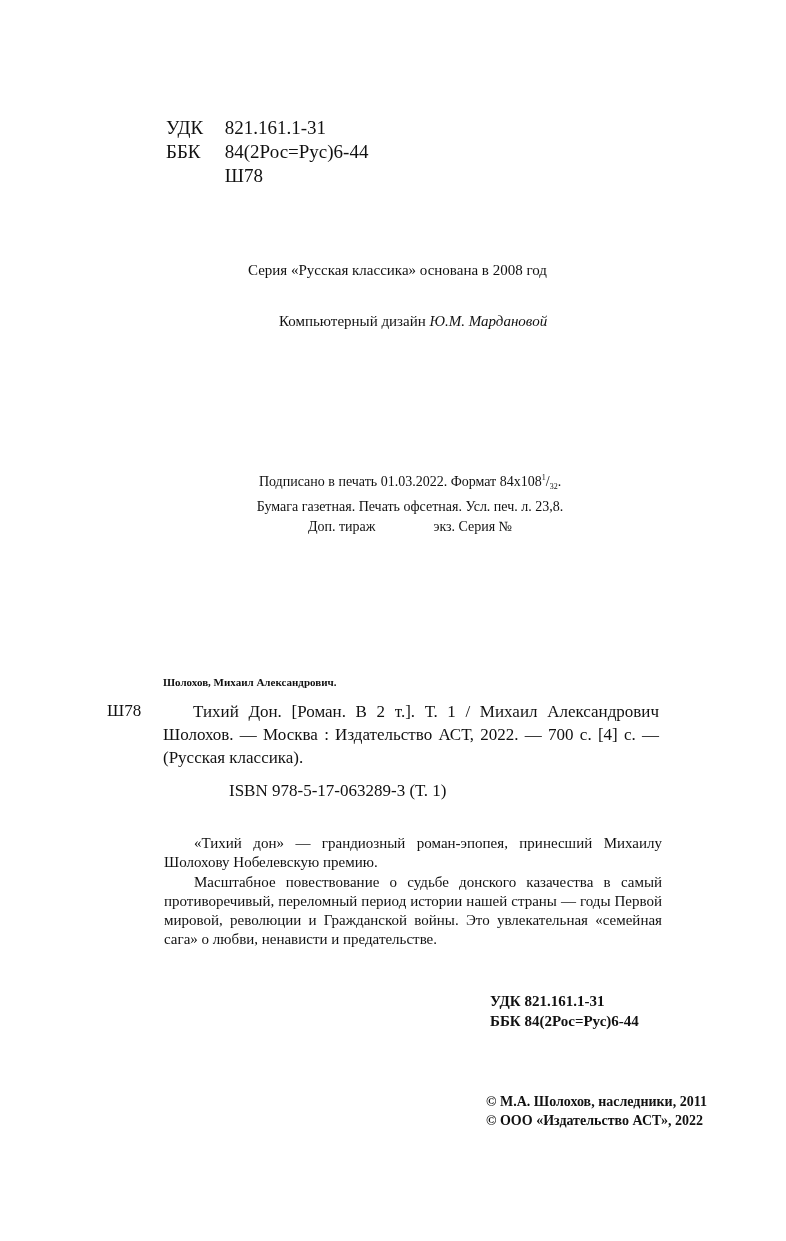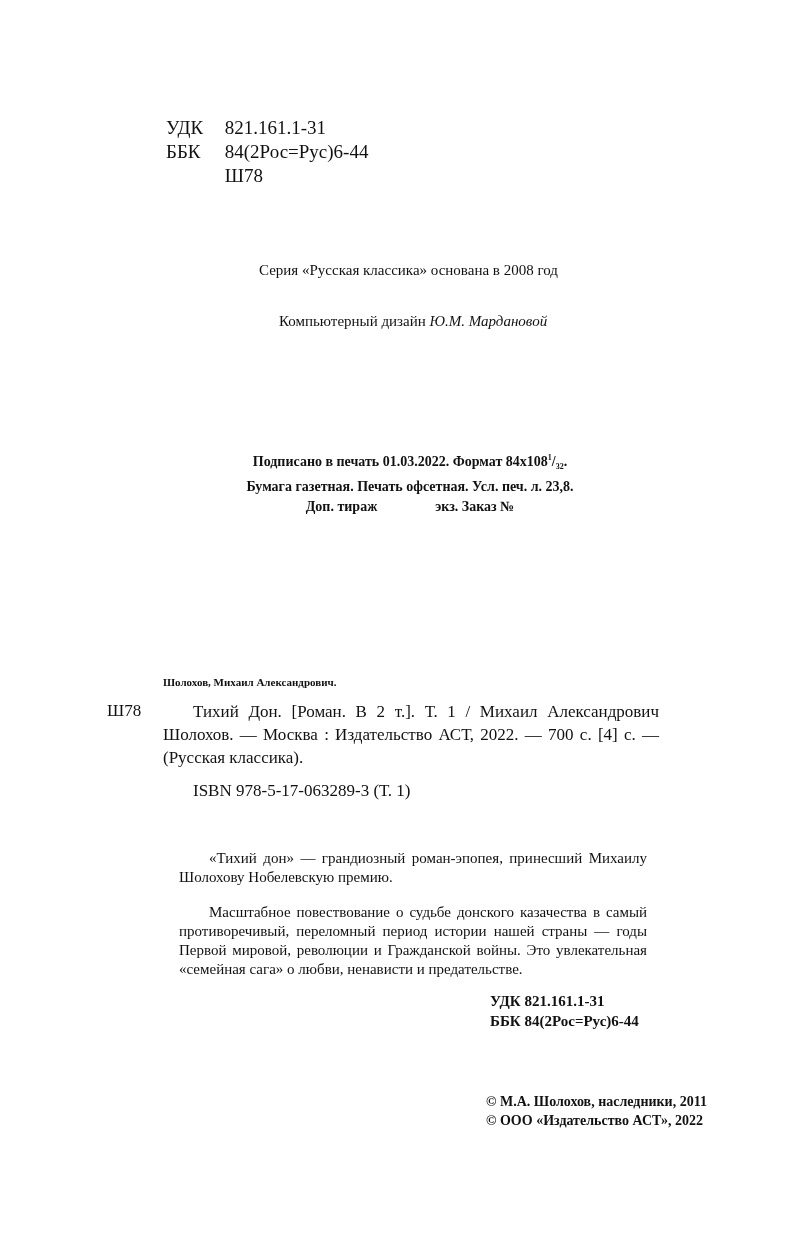--- a/index.html
+++ b/index.html
@@ -12,23 +12,23 @@
   .classif .lbl { display: inline-block; width: 54px; margin-left: 48px; }
   .series { font-size: 15px; }
   .design { font-size: 15px; }
   .design i { font-style: italic; }
   .imprint { font-size: 14px; line-height: 20px; text-align: center; }
   .imprint sup, .imprint sub { font-size: 8px; }
   .author { font-size: 11px; font-weight: bold; }
   .code-left { font-size: 17px; }
   .biblio { font-size: 17px; line-height: 23px; width: 496px; white-space: normal; text-align: justify; }
   .biblio .indent { text-indent: 30px; }
-  .isbn { font-size: 17px; line-height: 22px; }
+  .isbn { font-size: 17px; line-height: 22px; margin-left: 36px; }
   .annot { font-size: 15px; line-height: 19px; width: 500px; white-space: normal; text-align: justify; }
-  .annot p { margin: 16px; text-indent: 30px; }
+  .annot p { margin: 1px; text-indent: 30px; }
   .bold-codes { font-size: 15px; font-weight: bold; line-height: 20px; }
   .copyright { font-size: 14px; font-weight: bold; line-height: 19px; }
   .gap { display: inline-block; width: 58px; }
 </style>
 </head>
 <body>
 
 <div class="abs classif" style="left:118px; top:116px;">
   <div>
     <span class="lbl">УДК</span>
@@ -37,34 +37,34 @@
   <div>
     <span class="lbl">ББК</span>
     <span>84(2Рос=Рус)6-44</span>
   </div>
   <div>
     <span class="lbl"></span>
     <span>Ш78</span>
   </div>
 </div>
 
-<div class="abs series" style="left:259px; top:262px;">Серия «Русская классика» основана в 2008 год</div>
+<div class="abs series" style="left:248px; top:262px;">Серия «Русская классика» основана в 2008 год</div>
 
 <div class="abs design" style="left:279px; top:313px;">
   <span>Компьютерный дизайн</span>
   <i>Ю.М. Мардановой</i>
 </div>
 
-<div class="abs imprint" style="left:200px; top:448px; width:420px;font-weight:bold;">
+<div class="abs imprint" style="left:200px; top:468px; width:420px;">
   <div>
     <span>Подписано в печать 01.03.2022. Формат 84x108</span><sup>1</sup><span>/</span><sub>32</sub><span>.</span>
   </div>
   <div>Бумага газетная. Печать офсетная. Усл. печ. л. 23,8.</div>
   <div>
-    <span>Доп. тираж</span><span class="gap"></span><span>экз. Заказ №</span>
+    <span>Доп. тираж</span><span class="gap"></span><span>экз. Серия №</span>
   </div>
 </div>
 
 <div class="abs author" style="left:163px; top:676px;">Шолохов, Михаил Александрович.</div>
 
 <div class="abs code-left" style="left:107px; top:701px;">Ш78</div>
 
 <div class="abs biblio" style="left:163px; top:700px;">
   <div class="indent">Тихий Дон. [Роман. В 2 т.]. Т. 1 / Михаил Александрович Шолохов. — Москва : Издательство АСТ, 2022. — 700 с. [4] с. — (Русская классика).</div>
 </div>

